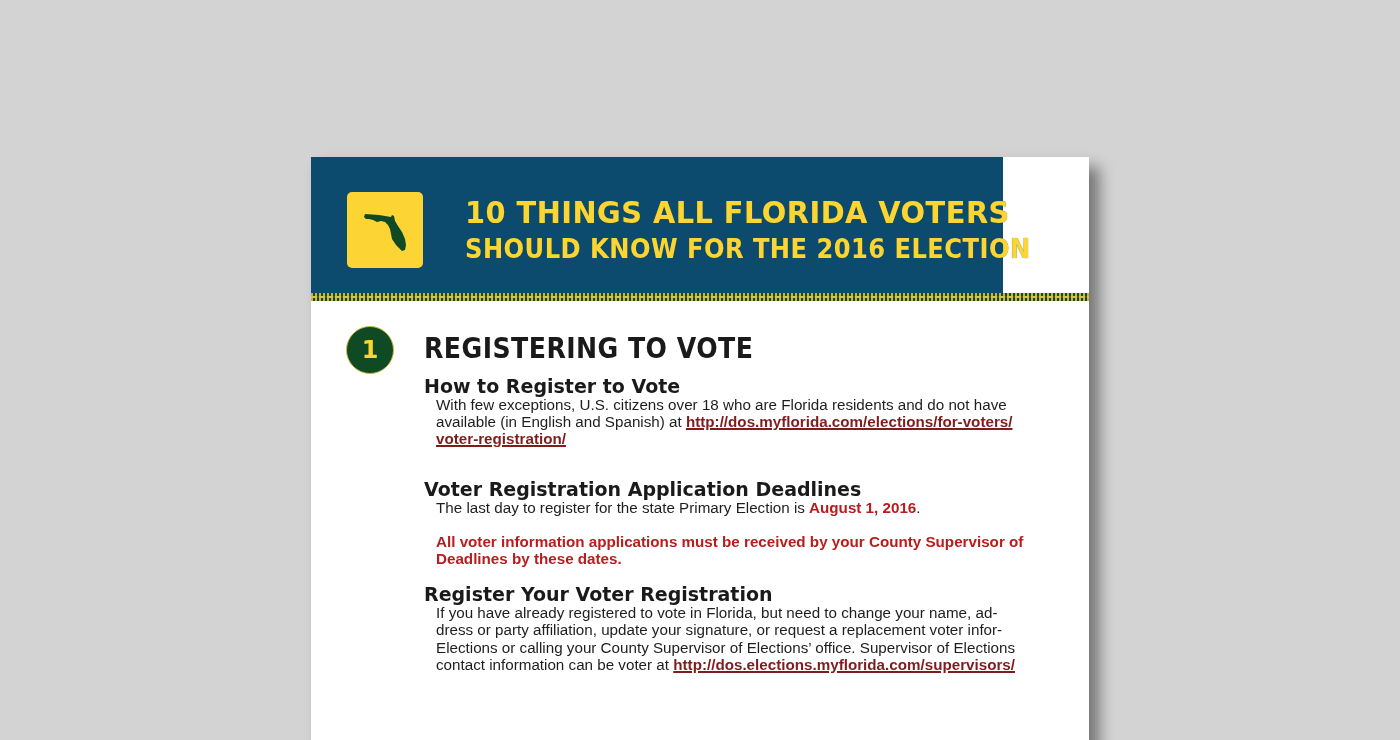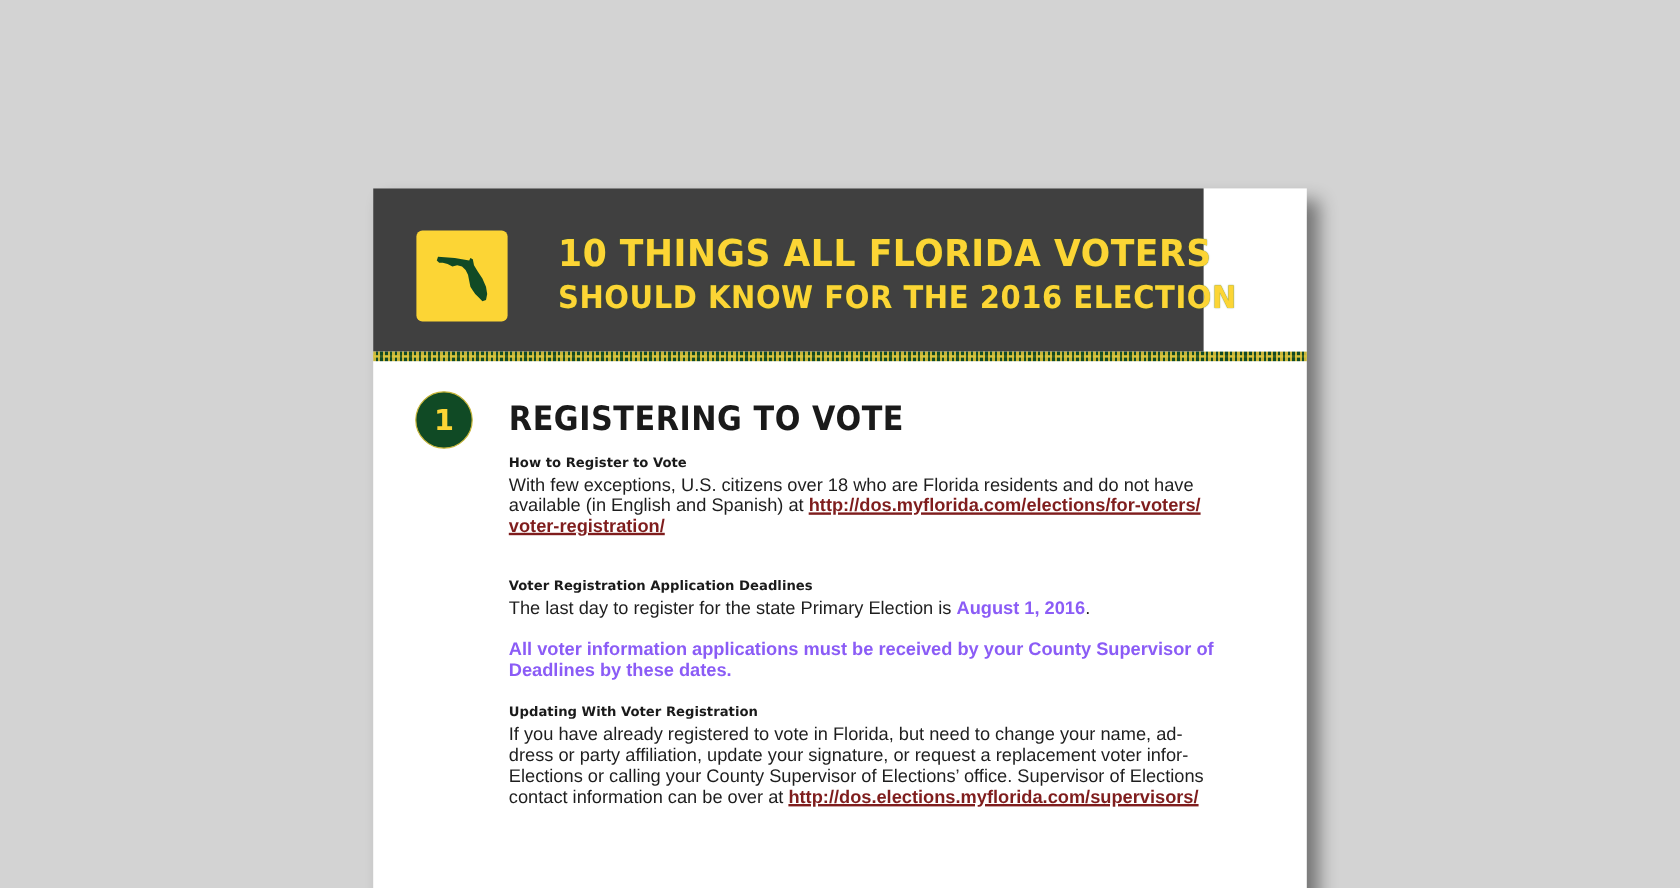--- a/index.html
+++ b/index.html
@@ -12,21 +12,21 @@
   .card {
     position: absolute;
     left: 311px; top: 157px;
     width: 778px; height: 620px;
     background: #ffffff;
     box-shadow: 10px 10px 14px rgba(0,0,0,0.45);
   }
   .header {
     position: absolute; left: 0; top: 0;
     width: 692px; height: 136px;
-    background: #404040;
+    background: #0c4a6e;
   }
   .stripe {
     position: absolute; left: 0; top: 136px;
     width: 778px; height: 8px;
     background:
       repeating-linear-gradient(90deg, #c8b63a 0 2px, #104a25 2px 4px);
   }
   .stripe::before {
     content: ""; position: absolute; left: 0; top: 3px; width: 100%; height: 2px;
     background: repeating-linear-gradient(90deg, #d9c43d 0 6px, #3b5f28 6px 8px);
@@ -77,31 +77,31 @@
     position: absolute; left: 113px; top: 217px;
     width: 640px;
     color: #1e1e1e;
     font-size: 15.2px;
     line-height: 17.2px;
   }
   .block { margin: 0 0 17px 0; }
   .sub {
     font-family: "DejaVu Sans", sans-serif;
     font-weight: bold;
-    font-size: 11px;
+    font-size: 19px;
     line-height: 20px;
     color: #1a1a1a;
     margin-top: 2px;
   }
   .link {
     color: #7f1d1d; font-weight: bold; text-decoration: underline;
     text-decoration-thickness: 1.5px;
   }
-  .em-green { color: #8b5cf6; font-weight: bold; }
-  .line { white-space: nowrap; }
+  .em-green { color: #b91c1c; font-weight: bold; }
+  .line { white-space: nowrap; margin-left: 12px; }
 </style>
 </head>
 <body>
 
 <div class="card">
   <div class="header">
     <div class="icon-box">
       <svg width="46" height="40" viewBox="0 0 46 40">
         <path d="M1 5 L2 2 L16 3 L22 4 L28 5 L29 3 L31 4 L32 9 L35 14 L39 20 L42 27 L43 33 L42 38 L39 39 L36 36 L33 33 L31 30 L29 27 L28 22 L27 17 L25 13 L22 10 L18 9 L14 10 L10 8 L6 7 L3 7 Z" fill="#104a25"></path>
       </svg>
@@ -126,20 +126,20 @@
 
     <div class="block" style="margin-top:31px">
       <div class="sub">Voter Registration Application Deadlines</div>
       <div class="line"><span>The last day to register for the state Primary Election is </span><span class="em-green">August 1, 2016</span><span>.</span></div>
       <div style="height:17px"></div>
       <div class="line em-green">All voter information applications must be received by your County Supervisor of</div>
       <div class="line em-green">Deadlines by these dates.</div>
     </div>
 
     <div class="block" style="margin-top:17px">
-      <div class="sub">Updating With Voter Registration</div>
+      <div class="sub">Register Your Voter Registration</div>
       <div class="line">If you have already registered to vote in Florida, but need to change your name, ad-</div>
       <div class="line">dress or party affiliation, update your signature, or request a replacement voter infor-</div>
       <div class="line">Elections or calling your County Supervisor of Elections’ office. Supervisor of Elections</div>
-      <div class="line"><span>contact information can be over at </span><a class="link">http://dos.elections.myflorida.com/supervisors/</a></div>
+      <div class="line"><span>contact information can be voter at </span><a class="link">http://dos.elections.myflorida.com/supervisors/</a></div>
     </div>
   </div>
 </div>
 
 </body></html>

